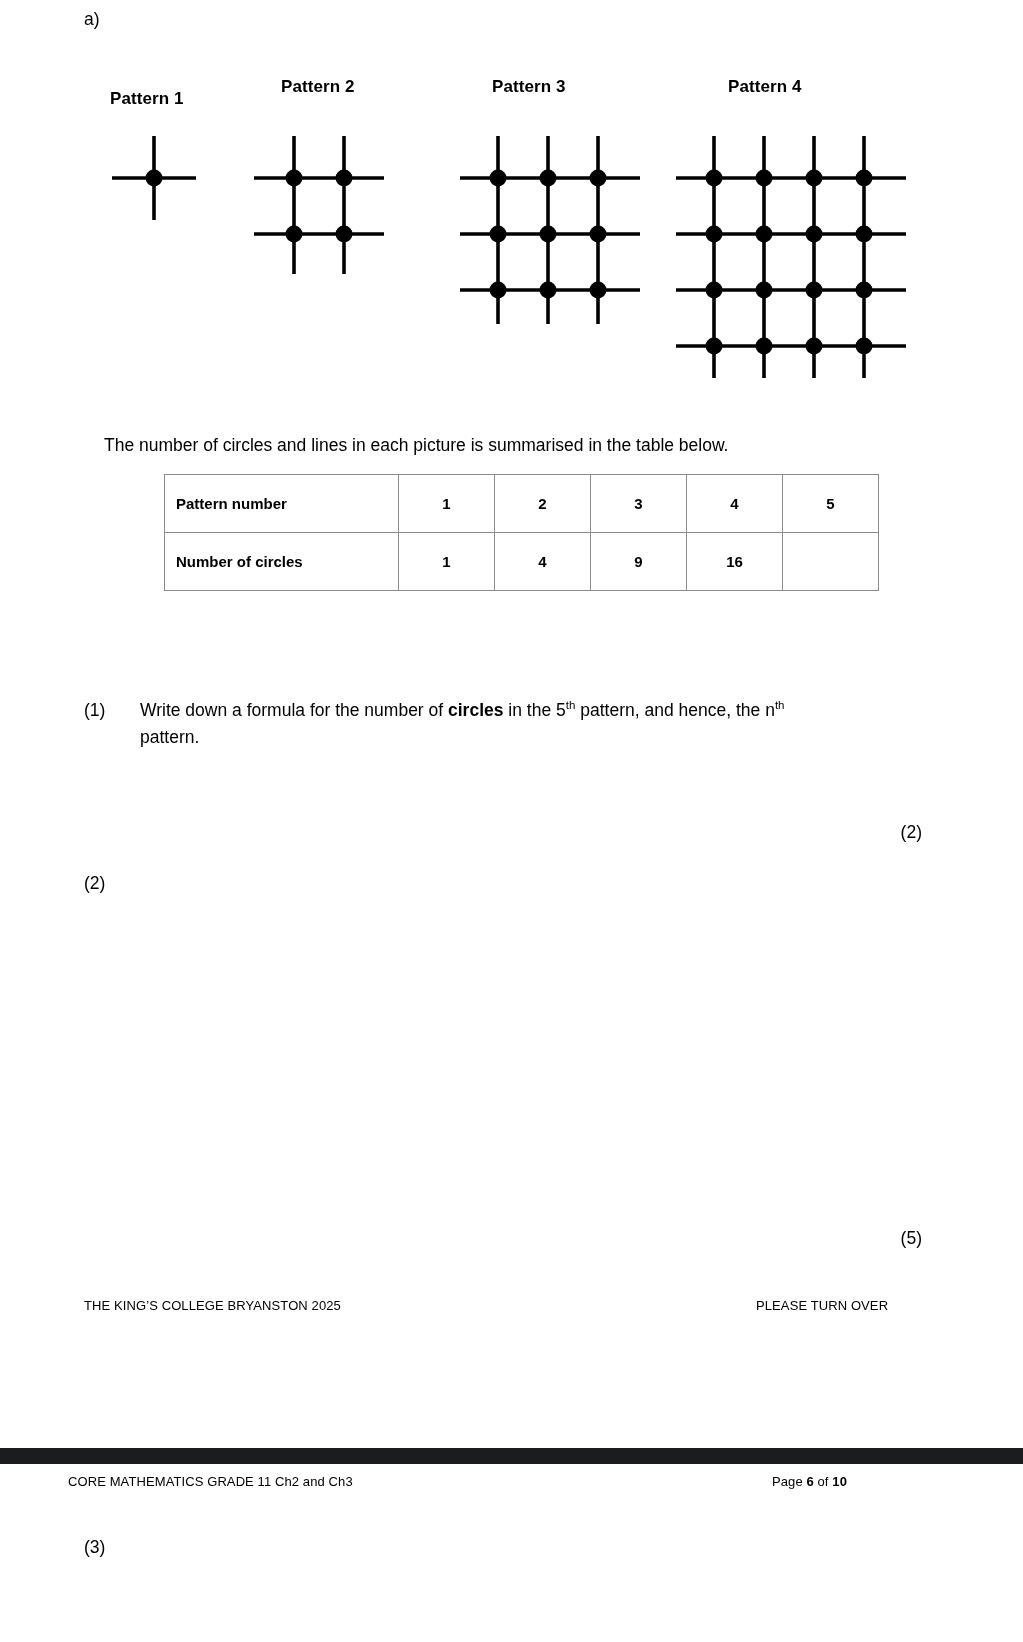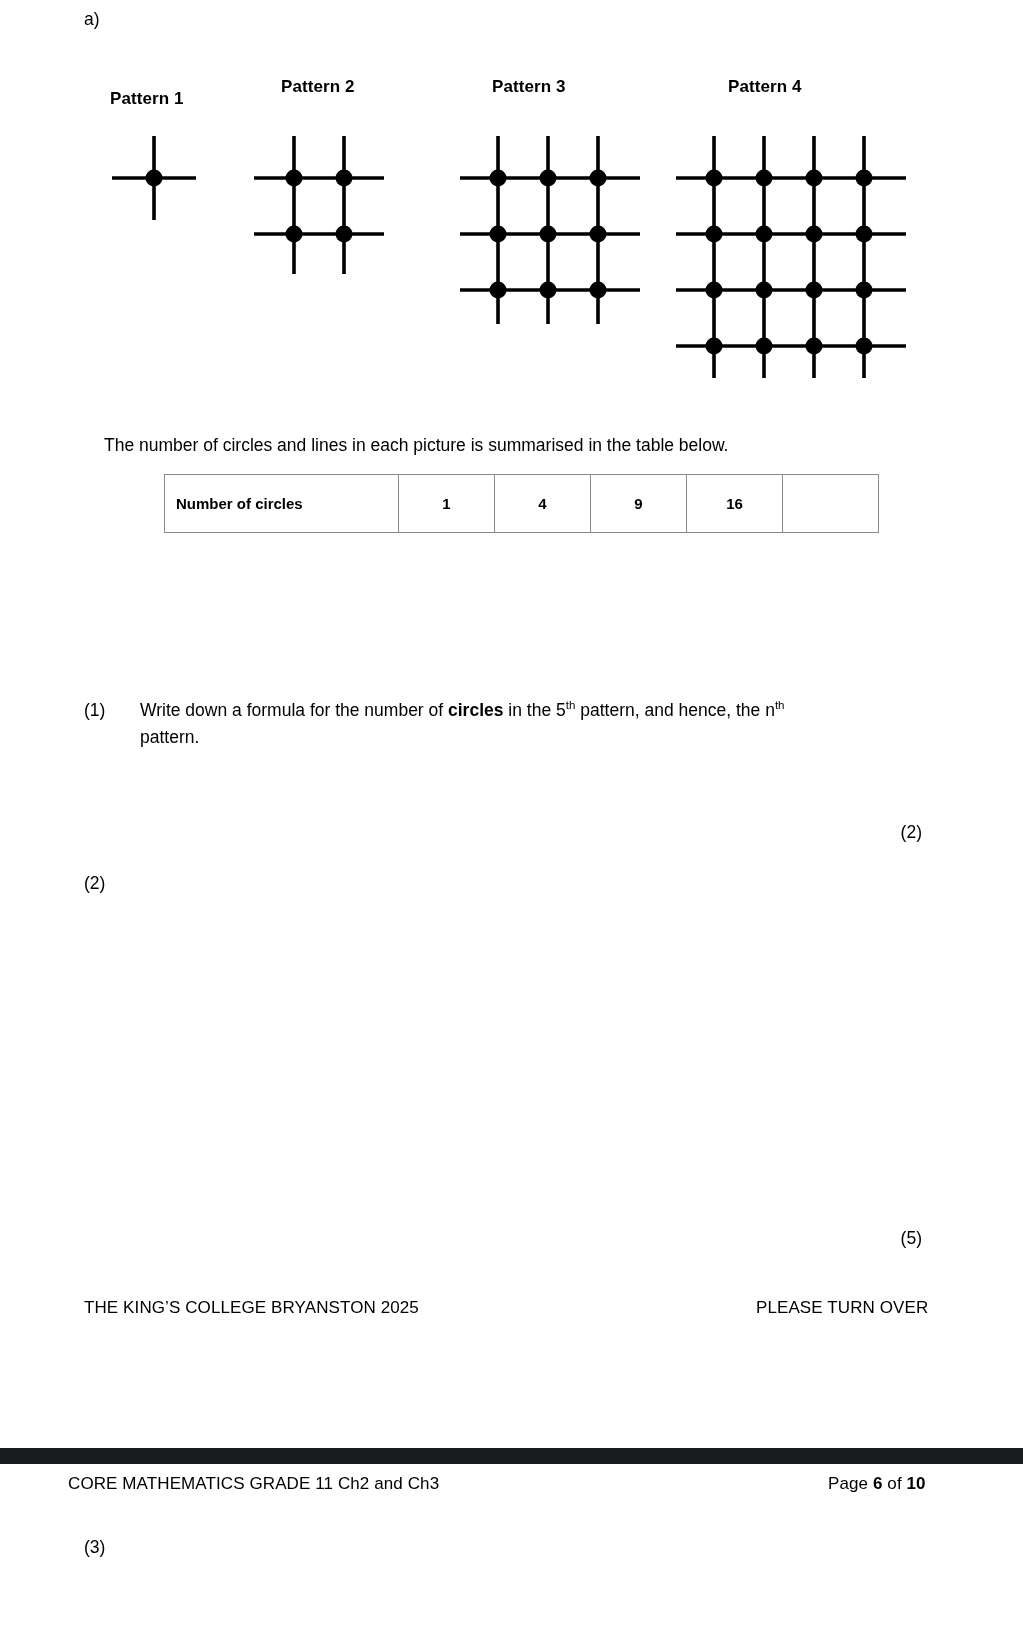--- a/index.html
+++ b/index.html
@@ -89,21 +89,21 @@
   
   .marks {
     position: absolute;
     font-size: 17.5px;
     text-align: right;
   }
 
   
   .footer-line {
     position: absolute;
-    font-size: 17px;
+    font-size: 13px;
     letter-spacing: 0.1px;
     white-space: nowrap;
   }
   .black-bar {
     position: absolute;
     left: 0;
     width: 1023px;
     height: 16px;
     background: #1b1c1e;
   }
@@ -209,20 +209,28 @@
     <circle cx="96" cy="224" r="8.5" fill="#000"></circle>
     <circle cx="146" cy="224" r="8.5" fill="#000"></circle>
     <circle cx="196" cy="224" r="8.5" fill="#000"></circle>
   </svg>
 
   <div class="abs intro-text" style="left:84px; top:432px; width:880px;">The number of circles and lines in each picture is summarised in the table below.</div>
 
   <table class="data-table" style="left:164px; top:474px;">
     <tbody>
       <tr>
+        <td class="rowhead">Pattern number</td>
+        <td class="val">1</td>
+        <td class="val">2</td>
+        <td class="val">3</td>
+        <td class="val">4</td>
+        <td class="val">5</td>
+      </tr>
+      <tr>
         <td class="rowhead">Number of circles</td>
         <td class="val">1</td>
         <td class="val">4</td>
         <td class="val">9</td>
         <td class="val">16</td>
         <td class="val"></td>
       </tr>
     </tbody>
   </table>
 
@@ -241,21 +249,21 @@
   </div>
 
   <div class="marks" style="left:784px; top:1228px; width:138px;">(5)</div>
 
   <div class="footer-line" style="left:84px; top:1298px;">THE KING’S COLLEGE BRYANSTON 2025</div>
   <div class="footer-line" style="left:756px; top:1298px;">PLEASE TURN OVER</div>
 
   <div class="black-bar" style="top:1448px;"></div>
 
   <div class="footer-line" style="left:68px; top:1474px;">CORE MATHEMATICS GRADE 11 Ch2 and Ch3</div>
-  <div class="footer-line" style="left:828px; top:1474px;">
+  <div class="footer-line" style="left:772px; top:1474px;">
     <span>Page </span><span class="bold">6</span><span> of </span><span class="bold">10</span>
   </div>
 
   <div class="abs q-row" style="left:84px; top:1534px; width:880px;">
     <div class="q-label">(3)</div>
   </div>
 
 </div>
 
 </body></html>

